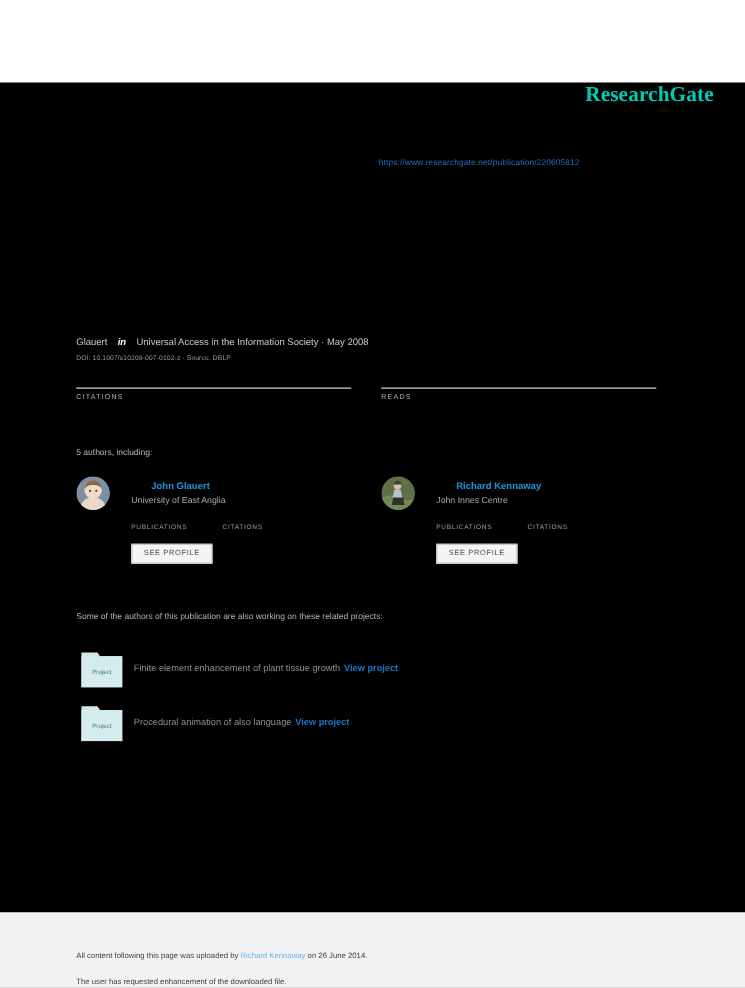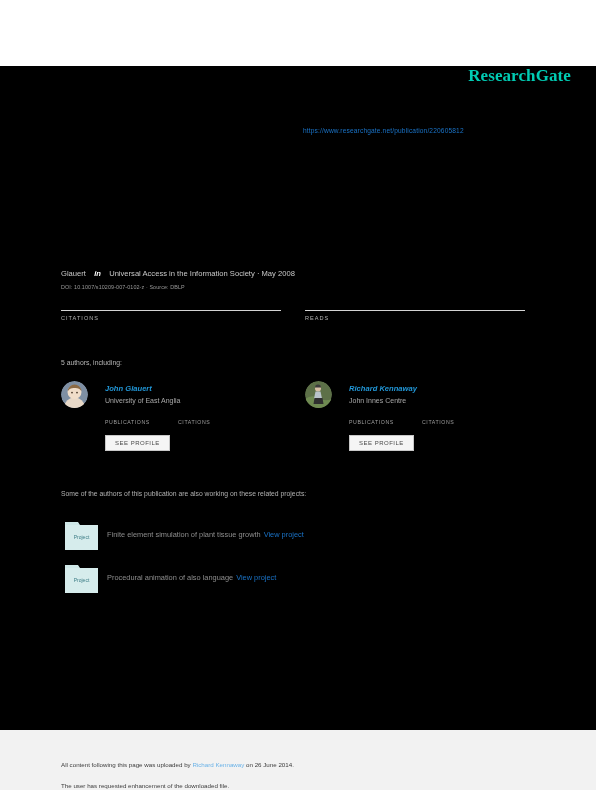--- a/index.html
+++ b/index.html
@@ -171,27 +171,26 @@
     top: 0;
     width: 27px;
     height: 27px;
     border-radius: 50%;
     overflow: hidden;
   }
   .avatar svg { display: block; }
 
   .author-name {
     position: absolute;
-    left: 44px;
+    left: 60px;
     top: 3px;
     font-size: 7.6px;
     font-weight: bold;
     color: #2196d6;
     white-space: nowrap;
-    font-style: italic;
   }
   .author-affil {
     position: absolute;
     left: 44px;
     top: 16px;
     font-size: 7px;
     color: #a8a8a8;
     white-space: nowrap;
   }
 
@@ -267,21 +266,21 @@
   .project-text {
     position: absolute;
     left: 46px;
     top: 11px;
     font-size: 7.4px;
     color: #8e8e8e;
     white-space: nowrap;
   }
   .project-text .view-link {
     color: #1a73c7;
-    font-weight: normal;
+    font-weight: bold;
     margin-left: 3px;
     cursor: pointer;
   }
 
   
   .footer-line {
     position: absolute;
     left: 61px;
     font-size: 6.2px;
     color: #3c3c3c;
@@ -392,21 +391,21 @@
 
     <div class="project-row p0">
       <div class="project-thumb">
         <svg width="33" height="31" viewBox="0 0 33 31" aria-hidden="true">
           <path d="M0 3 h13 l2 3 h18 v25 h-33 z" fill="#cfe8e8"></path>
           <rect x="0" y="6" width="33" height="25" fill="#d6ecec"></rect>
           <text x="16.5" y="20" font-family="Liberation Sans, sans-serif" font-size="5" fill="#3d7d86" text-anchor="middle">Project</text>
         </svg>
       </div>
       <div class="project-text">
-        <span>Finite element simulation of plant tissue growth</span><span class="view-link">View project</span>
+        <span>Finite element enhancement of plant tissue growth</span><span class="view-link">View project</span>
       </div>
     </div>
 
     <div class="project-row p1">
       <div class="project-thumb">
         <svg width="33" height="31" viewBox="0 0 33 31" aria-hidden="true">
           <path d="M0 3 h13 l2 3 h18 v25 h-33 z" fill="#cfe8e8"></path>
           <rect x="0" y="6" width="33" height="25" fill="#d6ecec"></rect>
           <text x="16.5" y="20" font-family="Liberation Sans, sans-serif" font-size="5" fill="#3d7d86" text-anchor="middle">Project</text>
         </svg>

